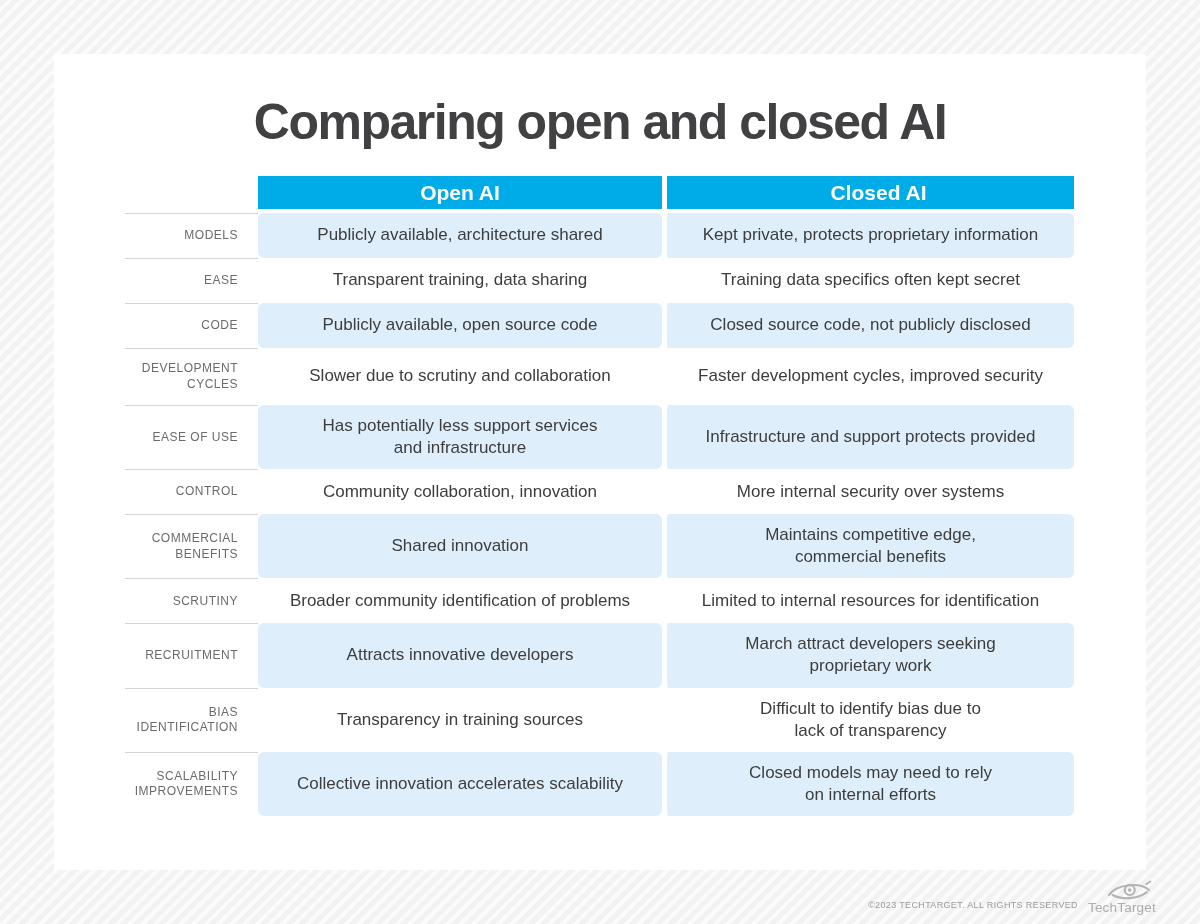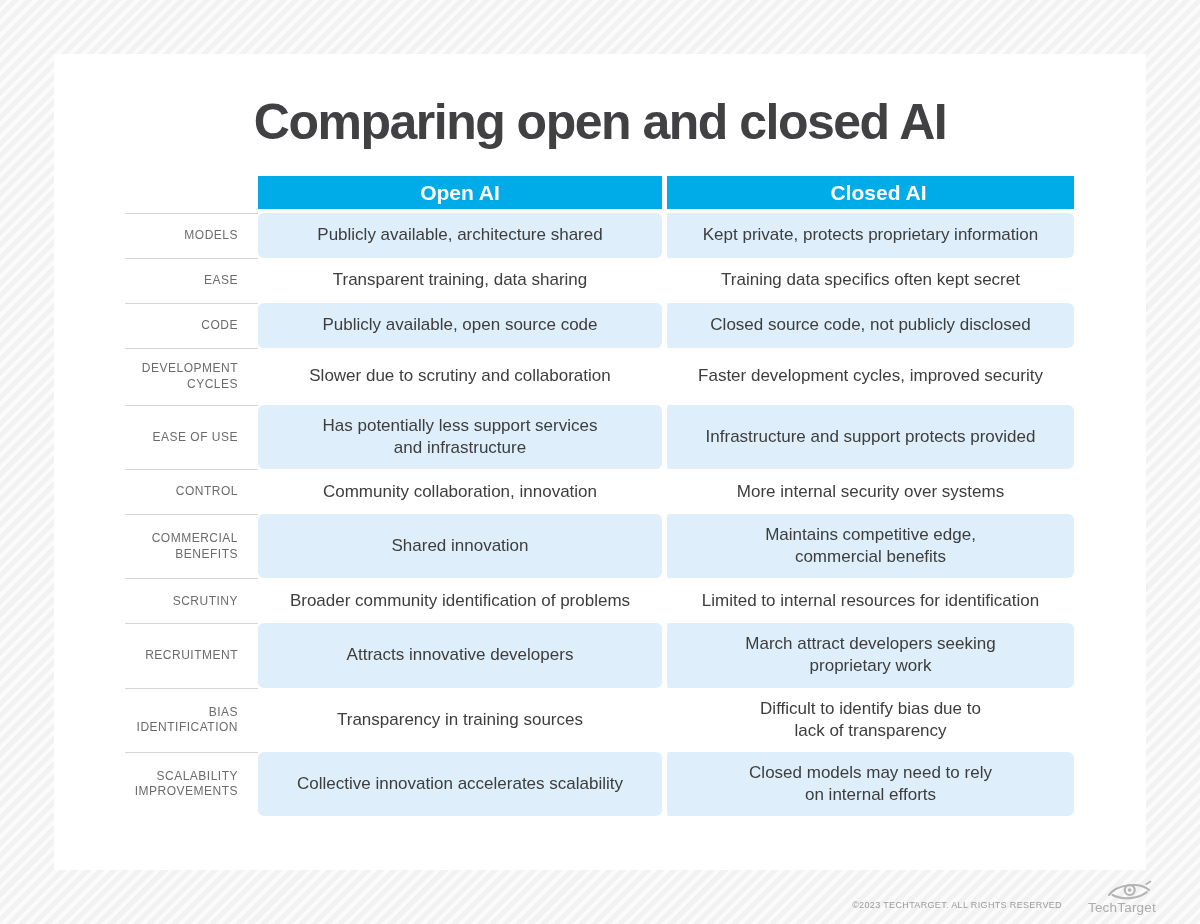--- a/index.html
+++ b/index.html
@@ -64,21 +64,21 @@
     font-size:17px;line-height:1.3;color:var(--cell-text);
     padding:10px 12px;box-sizing:border-box;
     white-space:pre-line;
     background:#ffffff;
     border-radius:6px;
   }
   .row.alt .cell{background:var(--row-alt-bg);}
   .cell.closed{border-left:5px solid #ffffff;}
   .footer{
     position:absolute;top:880px;right:44px;
-    display:flex;align-items:flex-end;gap:26px;
+    display:flex;align-items:flex-end;gap:10px;
   }
   .copyright{
     font-size:9px;letter-spacing:0.35px;color:#9A9A9A;
     padding-bottom:5px;white-space:nowrap;
   }
   .brand{display:flex;flex-direction:column;align-items:center;line-height:1;}
   .brand svg{display:block;margin-bottom:1px;margin-left:14px;}
   .brand-name{font-size:13.5px;color:#ACACAC;letter-spacing:0.2px;}
 </style>
 </head>

